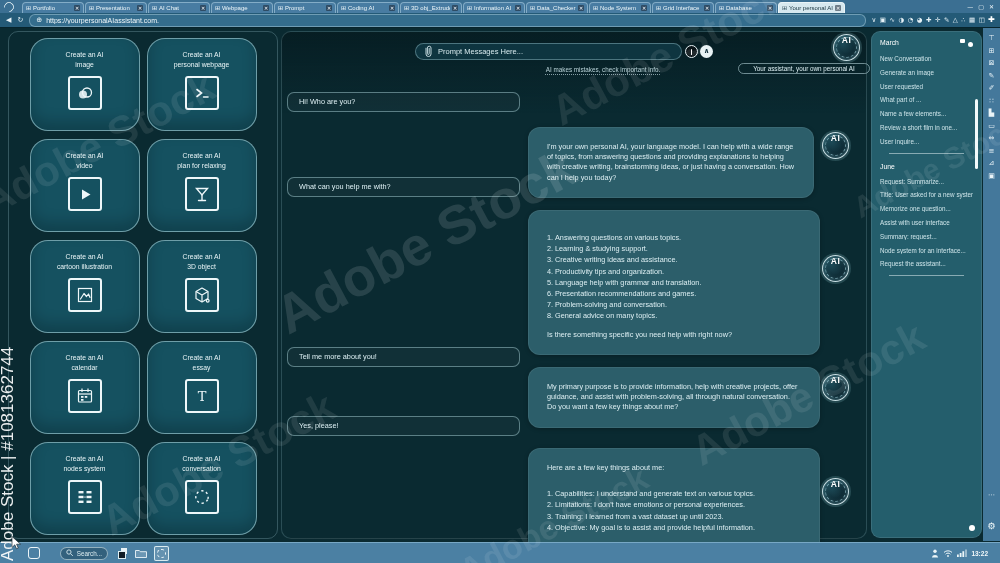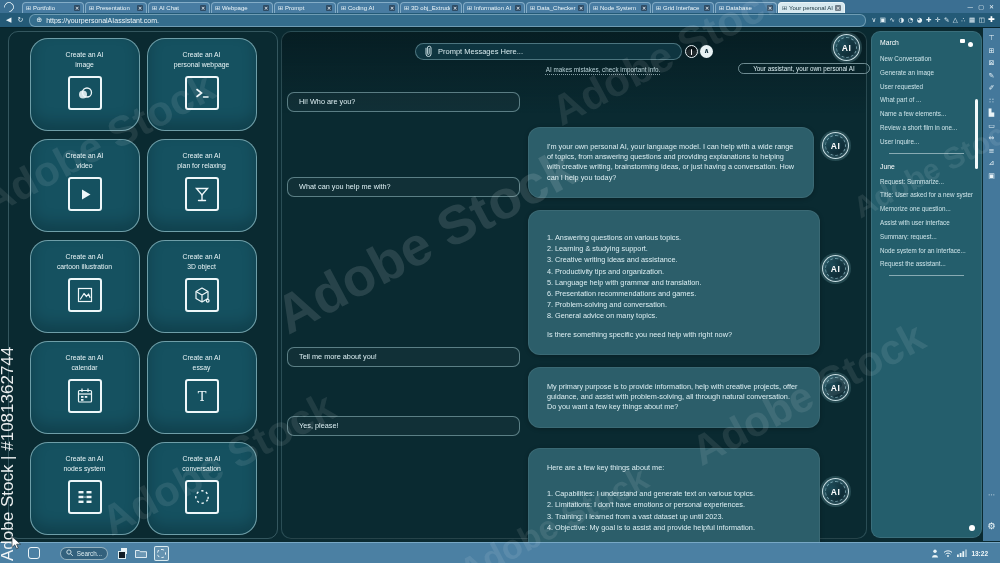--- a/index.html
+++ b/index.html
@@ -60,21 +60,21 @@
   .btn-up{left:418px;top:13px;background:#e9f3f5;color:#13303c;font-size:7px;font-weight:bold}
   .disclaimer{position:absolute;left:231px;top:34px;width:180px;text-align:center;font-size:6.3px;color:#b9d3d8;
               text-decoration:underline dotted rgba(185,211,216,.7);text-underline-offset:2px}
   .assistant-badge{position:absolute;left:456px;top:31px;width:132px;height:11px;border:1px solid rgba(195,225,232,.55);
                    border-radius:6px;font-size:6.3px;color:#dceef2;display:flex;align-items:center;justify-content:center;
                    box-sizing:border-box}
   .avatar{position:absolute;width:27px;height:27px;border-radius:50%;
           background:radial-gradient(circle at 35% 35%,#1d4b58,#0a222b 72%);
           border:1px solid rgba(220,242,246,.9);
           box-shadow:0 0 0 2px rgba(120,170,180,.25), inset 0 0 5px rgba(140,220,235,.5);
-          display:flex;align-items:center;justify-content:center;color:#fff;font-size:8.5px;font-weight:bold;
+          display:flex;align-items:flex-start;justify-content:center;color:#fff;font-size:8.5px;font-weight:bold;
           letter-spacing:.5px;box-sizing:border-box}
   .avatar::before{content:"";position:absolute;inset:2px;border-radius:50%;border:1px dashed rgba(180,230,240,.55)}
   .bubble{box-sizing:border-box;position:absolute;font-size:7.3px;line-height:1.4;color:#dceef2}
   .bubble.user{background:rgba(255,255,255,.03);border:1px solid rgba(165,205,212,.5);border-radius:7px;height:20px;
                display:flex;align-items:center;padding:8px 11px;width:233px;left:5px}
   .bubble.ai{background:#2c5e6a;border:1px solid rgba(255,255,255,.07);border-radius:12px;padding:6px 10px;
              box-shadow:0 1px 4px rgba(0,0,0,.25)}
   .bubble.ai p{margin:8px}
   .bubble.ai ol{margin:16px 0 0;padding-left:16px}
   .bubble.ai li{margin:0 0 1px}

